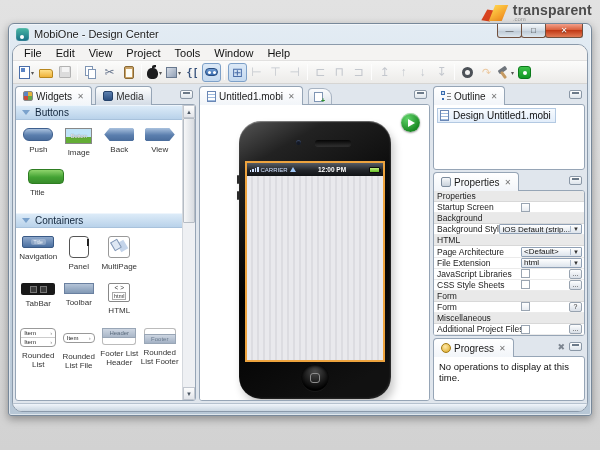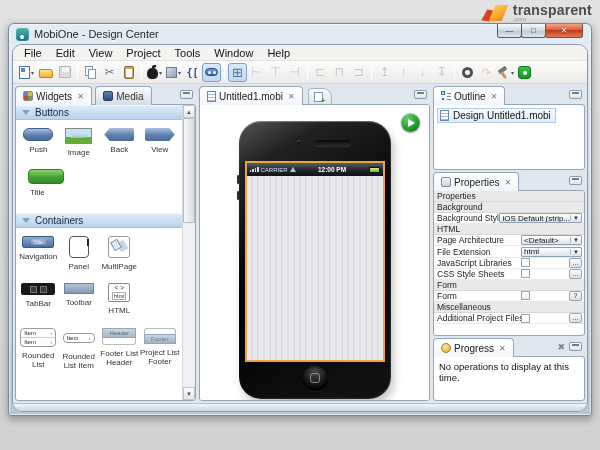--- a/index.html
+++ b/index.html
@@ -451,35 +451,35 @@
                   </div>
                   <div class="wlabel">Rounded List</div>
                 </div>
                 <div class="cell" style="justify-content:center">
                   <div class="th-list" style="width:32px;margin-top:5px">
                     <div class="li">
                         <span>Item</span>
                         <span class="chev">›</span>
                       </div>
                   </div>
-                  <div class="wlabel" style="margin-top:9px">Rounded List Item</div>
+                  <div class="wlabel" style="margin-top:9px">Rounded List File</div>
                 </div>
                 <div class="cell">
                   <div class="th-hdr">
                     <div class="hd">Header</div>
                     <div class="bd"></div>
                   </div>
                   <div class="wlabel">Footer List Header</div>
                 </div>
                 <div class="cell">
                   <div class="th-ftr">
                     <div class="bd"></div>
                     <div class="hd">Footer</div>
                   </div>
-                  <div class="wlabel">Project List Footer</div>
+                  <div class="wlabel">Rounded List Footer</div>
                 </div>
               </div>
               <div class="partialrow">
 
                 <div></div>
               </div>
             </div>
             <div class="sb">
               <div class="sb-btn up">
                   <span>▲</span>
@@ -572,20 +572,26 @@
             </div>
             <div class="vmin">
                 <i></i>
               </div>
           </div>
           <div class="vbody">
             <div class="ptable">
               <div class="prow sec">
                   <span class="plabel">Properties</span>
                 </div>
+              <div class="prow">
+                <span class="plabel">Startup Screen</span>
+                <span class="pval">
+                    <span class="cb"></span>
+                  </span>
+              </div>
               <div class="prow sec">
                   <span class="plabel">Background</span>
                 </div>
               <div class="prow">
                 <span class="plabel">Background Style</span>
                 <span class="pval">
                     <span class="dd">
                       <span>iOS Default (strip...</span>
                       <span class="ddarrow">▼</span>
                     </span>

